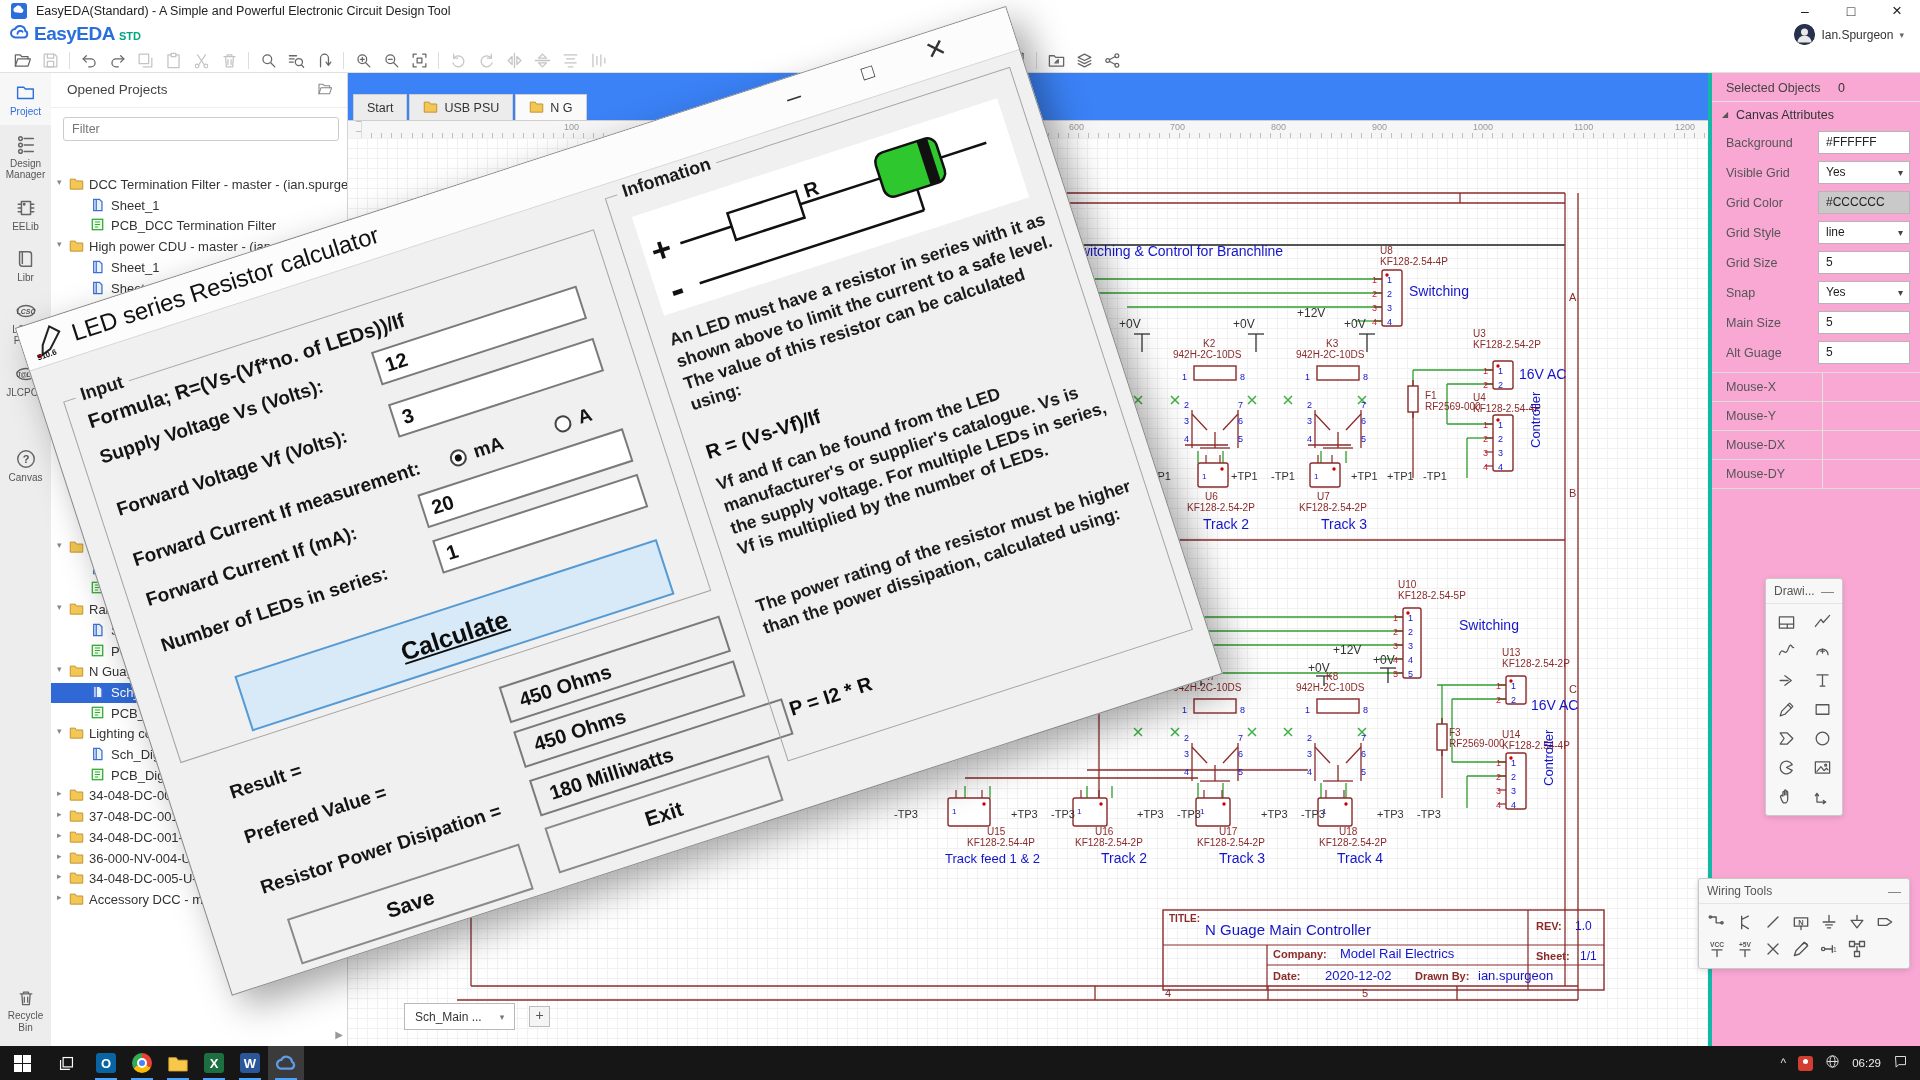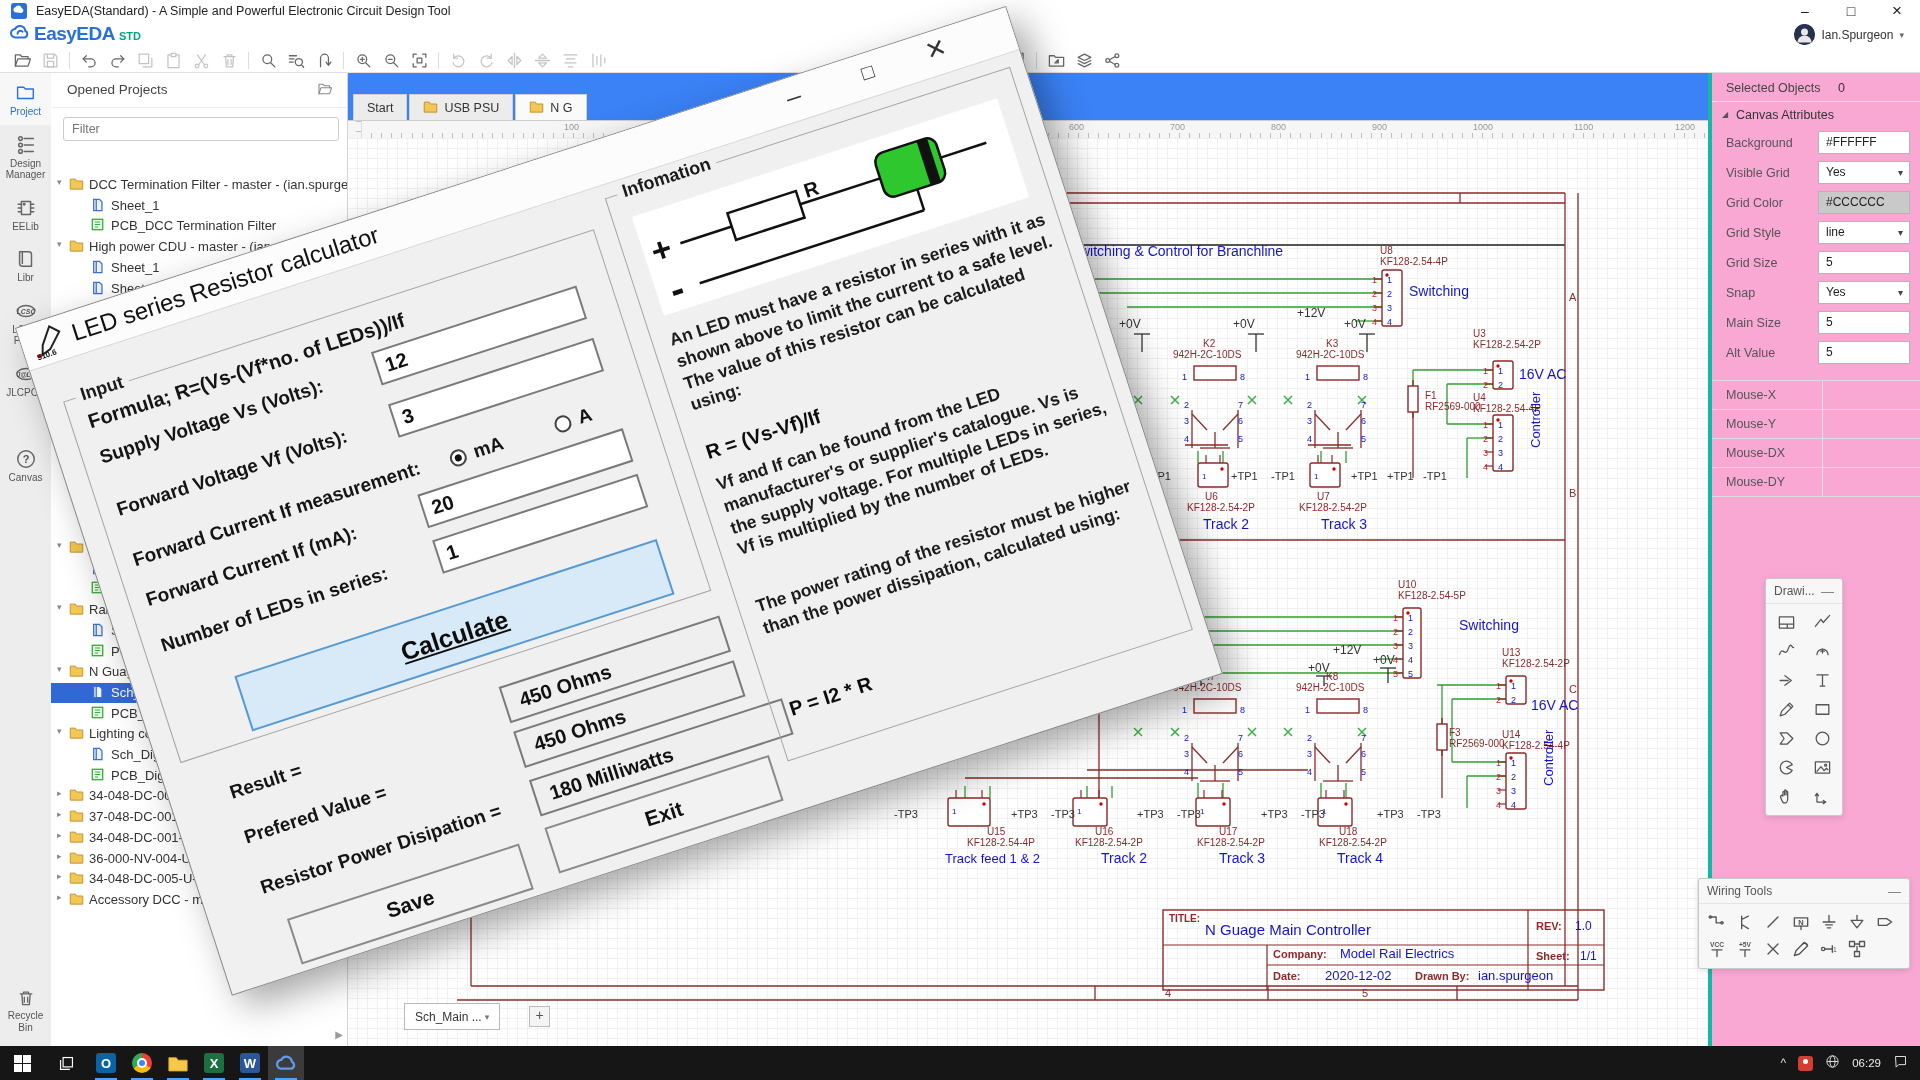--- a/index.html
+++ b/index.html
@@ -59,37 +59,37 @@
   .rnum{position:absolute;top:1px;font-size:9px;color:#999}
   #vruler{position:absolute;left:0;top:48px;width:14px;bottom:0;background:#f6f6f6;border-right:1px solid #ddd;
     background-image:repeating-linear-gradient(180deg,#bfbfbf 0 1px,transparent 1px 10.1px);
     background-size:5px 100%;background-position:right top;background-repeat:no-repeat}
   #canvas{position:absolute;left:0;top:65px;right:0;bottom:0;background-color:#fff;
     background-image:
       linear-gradient(#f1f1f1 1px,transparent 1px),linear-gradient(90deg,#f1f1f1 1px,transparent 1px),
       linear-gradient(#e5e5e5 1px,transparent 1px),linear-gradient(90deg,#e5e5e5 1px,transparent 1px);
     background-size:10px 10px,10px 10px,50px 50px,50px 50px;overflow:hidden}
   #schem{position:absolute;left:0;top:0}
-  #sheettab{position:absolute;left:57px;bottom:16px;height:25px;background:#fff;border:1px solid #b9b9b9;display:flex;align-items:center;gap:3px;padding:0 10px;font-size:12px;color:#333;z-index:3}
+  #sheettab{position:absolute;left:57px;bottom:16px;height:25px;background:#fff;border:1px solid #b9b9b9;display:flex;align-items:center;gap:18px;padding:0 10px;font-size:12px;color:#333;z-index:3}
   #sheetplus{position:absolute;left:182px;bottom:19px;width:19px;height:19px;background:#f4f4f4;border:1px solid #bbb;text-align:center;line-height:17px;font-size:14px;color:#555;z-index:3}
 
   
   #rightpanel{position:absolute;right:0;top:73px;width:208px;bottom:34px;background:#f9a8d4;border-left:4px solid #14b8a6;z-index:4;font-size:12.5px;color:#444}
   #so-row{position:relative;height:28px;border-bottom:1px solid #e2e2e2}
   #so-row .l{position:absolute;left:14px;top:8px}
   #so-row .v{position:absolute;left:126px;top:8px;color:#333}
   #sec-h{position:relative;height:26px}
   #sec-h .c{position:absolute;left:10px;top:8px;font-size:8px;color:#555}
   #sec-h .t{position:absolute;left:24px;top:6px;color:#333}
   .attr-row{position:relative;height:30px}
   .attr-row .al{position:absolute;left:14px;top:8px;color:#555}
   .ctl{position:absolute;right:10px;top:3px;width:92px;height:23px;border:1px solid #b5b5b5;background:#fff;font-size:12px;color:#222;line-height:21px;padding:0 7px;box-sizing:border-box;font-family:inherit}
   .ctl.sel::after{content:"▾";position:absolute;right:6px;top:0;font-size:10px;color:#444}
   .ctl.gridcolor{background:#c9c9c9}
-  #mousetable{margin-top:12px;border-top:1px solid #dcdcdc}
+  #mousetable{margin-top:4px;border-top:1px solid #dcdcdc}
   .mrow{position:relative;height:28px;border-bottom:1px solid #dcdcdc}
   .mrow .ml{position:absolute;left:14px;top:7px;color:#555}
   .mrow .mv{position:absolute;left:110px;top:0;bottom:0;right:0;border-left:1px solid #e3e3e3}
 
   
   .palette{position:absolute;background:#f7f7f7;border:1px solid #c9c9c9;border-radius:3px;box-shadow:0 2px 6px rgba(0,0,0,.12);z-index:20}
   .palette .phead2{height:24px;display:flex;align-items:center;justify-content:space-between;padding:0 8px;font-size:12px;color:#555;border-bottom:1px solid #e4e4e4}
   .palette .pmin{color:#777;font-size:13px}
   #drawpal{left:1765px;top:578px;width:76px}
   #drawpal .pbody{display:grid;grid-template-columns:repeat(2,1fr);padding:4px 2px}
@@ -995,21 +995,21 @@
       </div>
       <div class="attr-row">
         <div class="al">Snap</div>
         <div class="ctl sel">Yes</div>
       </div>
       <div class="attr-row">
         <div class="al">Main Size</div>
         <div class="ctl">5</div>
       </div>
       <div class="attr-row">
-        <div class="al">Alt Value</div>
+        <div class="al">Alt Guage</div>
         <div class="ctl">5</div>
       </div>
     </div>
   <div id="mousetable">
       <div class="mrow">
         <div class="ml">Mouse-X</div>
         <div class="mv"></div>
       </div>
       <div class="mrow">
         <div class="ml">Mouse-Y</div>

